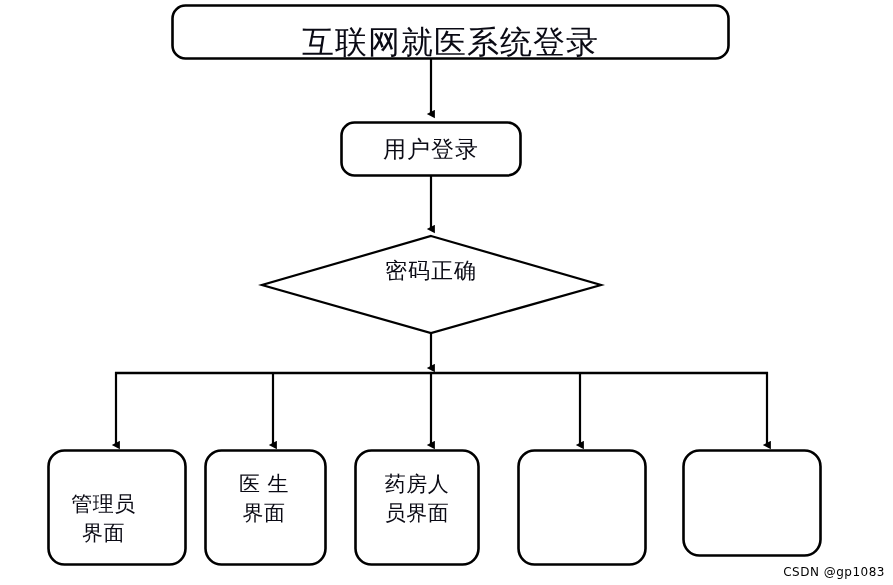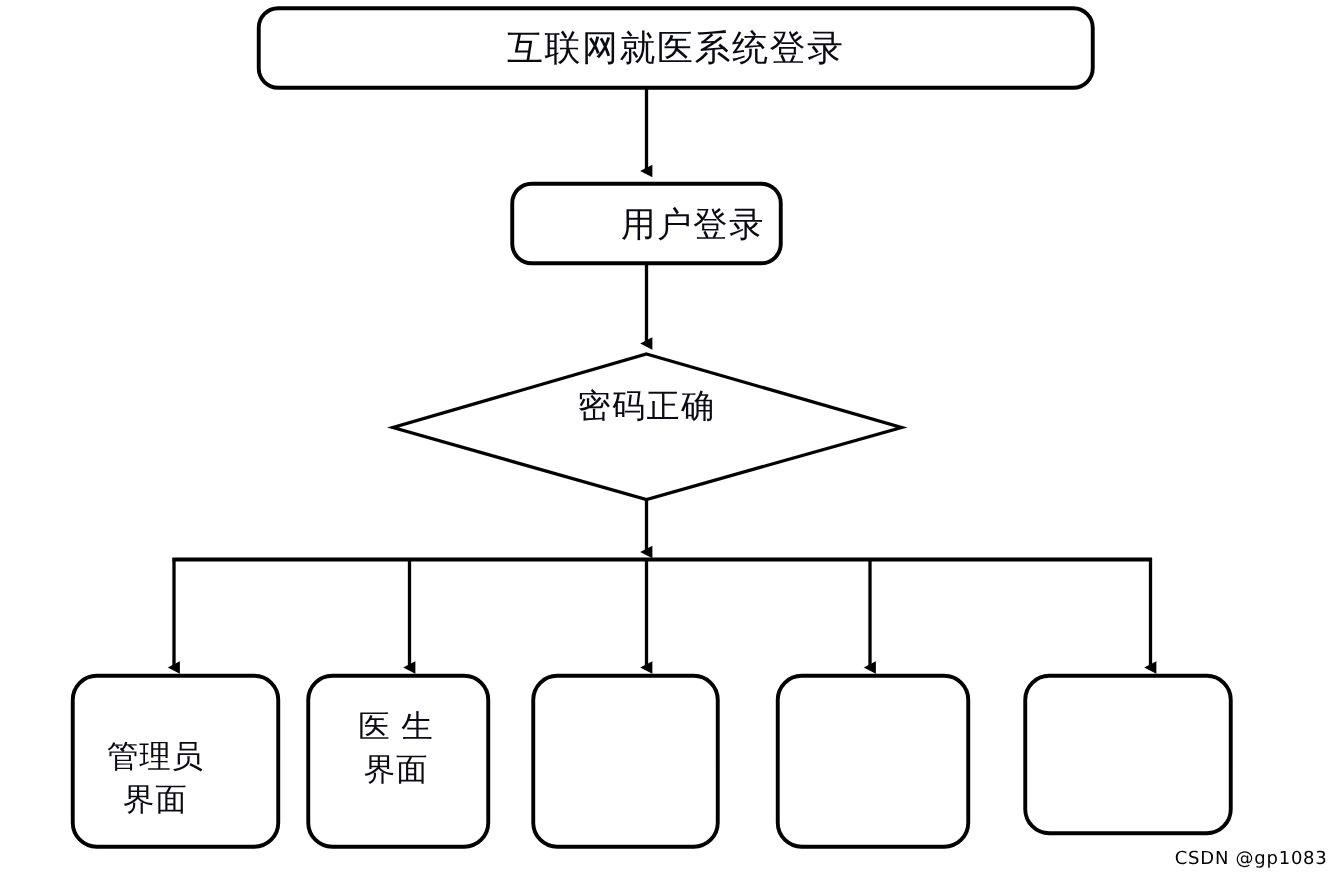--- a/index.html
+++ b/index.html
@@ -27,27 +27,27 @@
     display: flex;
     align-items: center;
     justify-content: center;
     text-align: center;
     color: #0a0a14;
     font-family: "DejaVu Serif", "Liberation Serif", serif;
     pointer-events: none;
     white-space: pre-line;
   }
   .label-title {
-    font-size: 24px;
+    font-size: 32px;
     letter-spacing: 1px;
+    margin-top: 11px;
   }
   .label-step {
     font-size: 23px;
     letter-spacing: 1px;
-    padding-left: 31px;
   }
   .label-decision {
     font-size: 22px;
     letter-spacing: 1px;
   }
   .label-leaf {
     font-size: 21px;
     line-height: 1.38;
     letter-spacing: 0.5px;
   }
@@ -105,19 +105,21 @@
   <div class="node-label label-step" style="left:341px; top:122px; width:180px; height:54px;">用户登录</div>
 
   <div class="node-label label-decision" style="left:312px; top:244px; width:238px; height:54px;">密码正确</div>
 
   <div class="node-label label-leaf" style="left:48px; top:478px; width:111px; height:82px;">管理员
 界面</div>
 
   <div class="node-label label-leaf" style="left:205px; top:458px; width:118px; height:82px;">医  生
 界面</div>
 
+  <div class="node-label label-leaf" style="left:355px; top:458px; width:124px; height:82px;">药房人
+员界面</div>
 
 
   <div class="node-label label-leaf" style="left:683px; top:458px; width:138px; height:82px;"></div>
 
   <div class="watermark">CSDN @gp1083</div>
 
 </div>
 
 </body></html>

